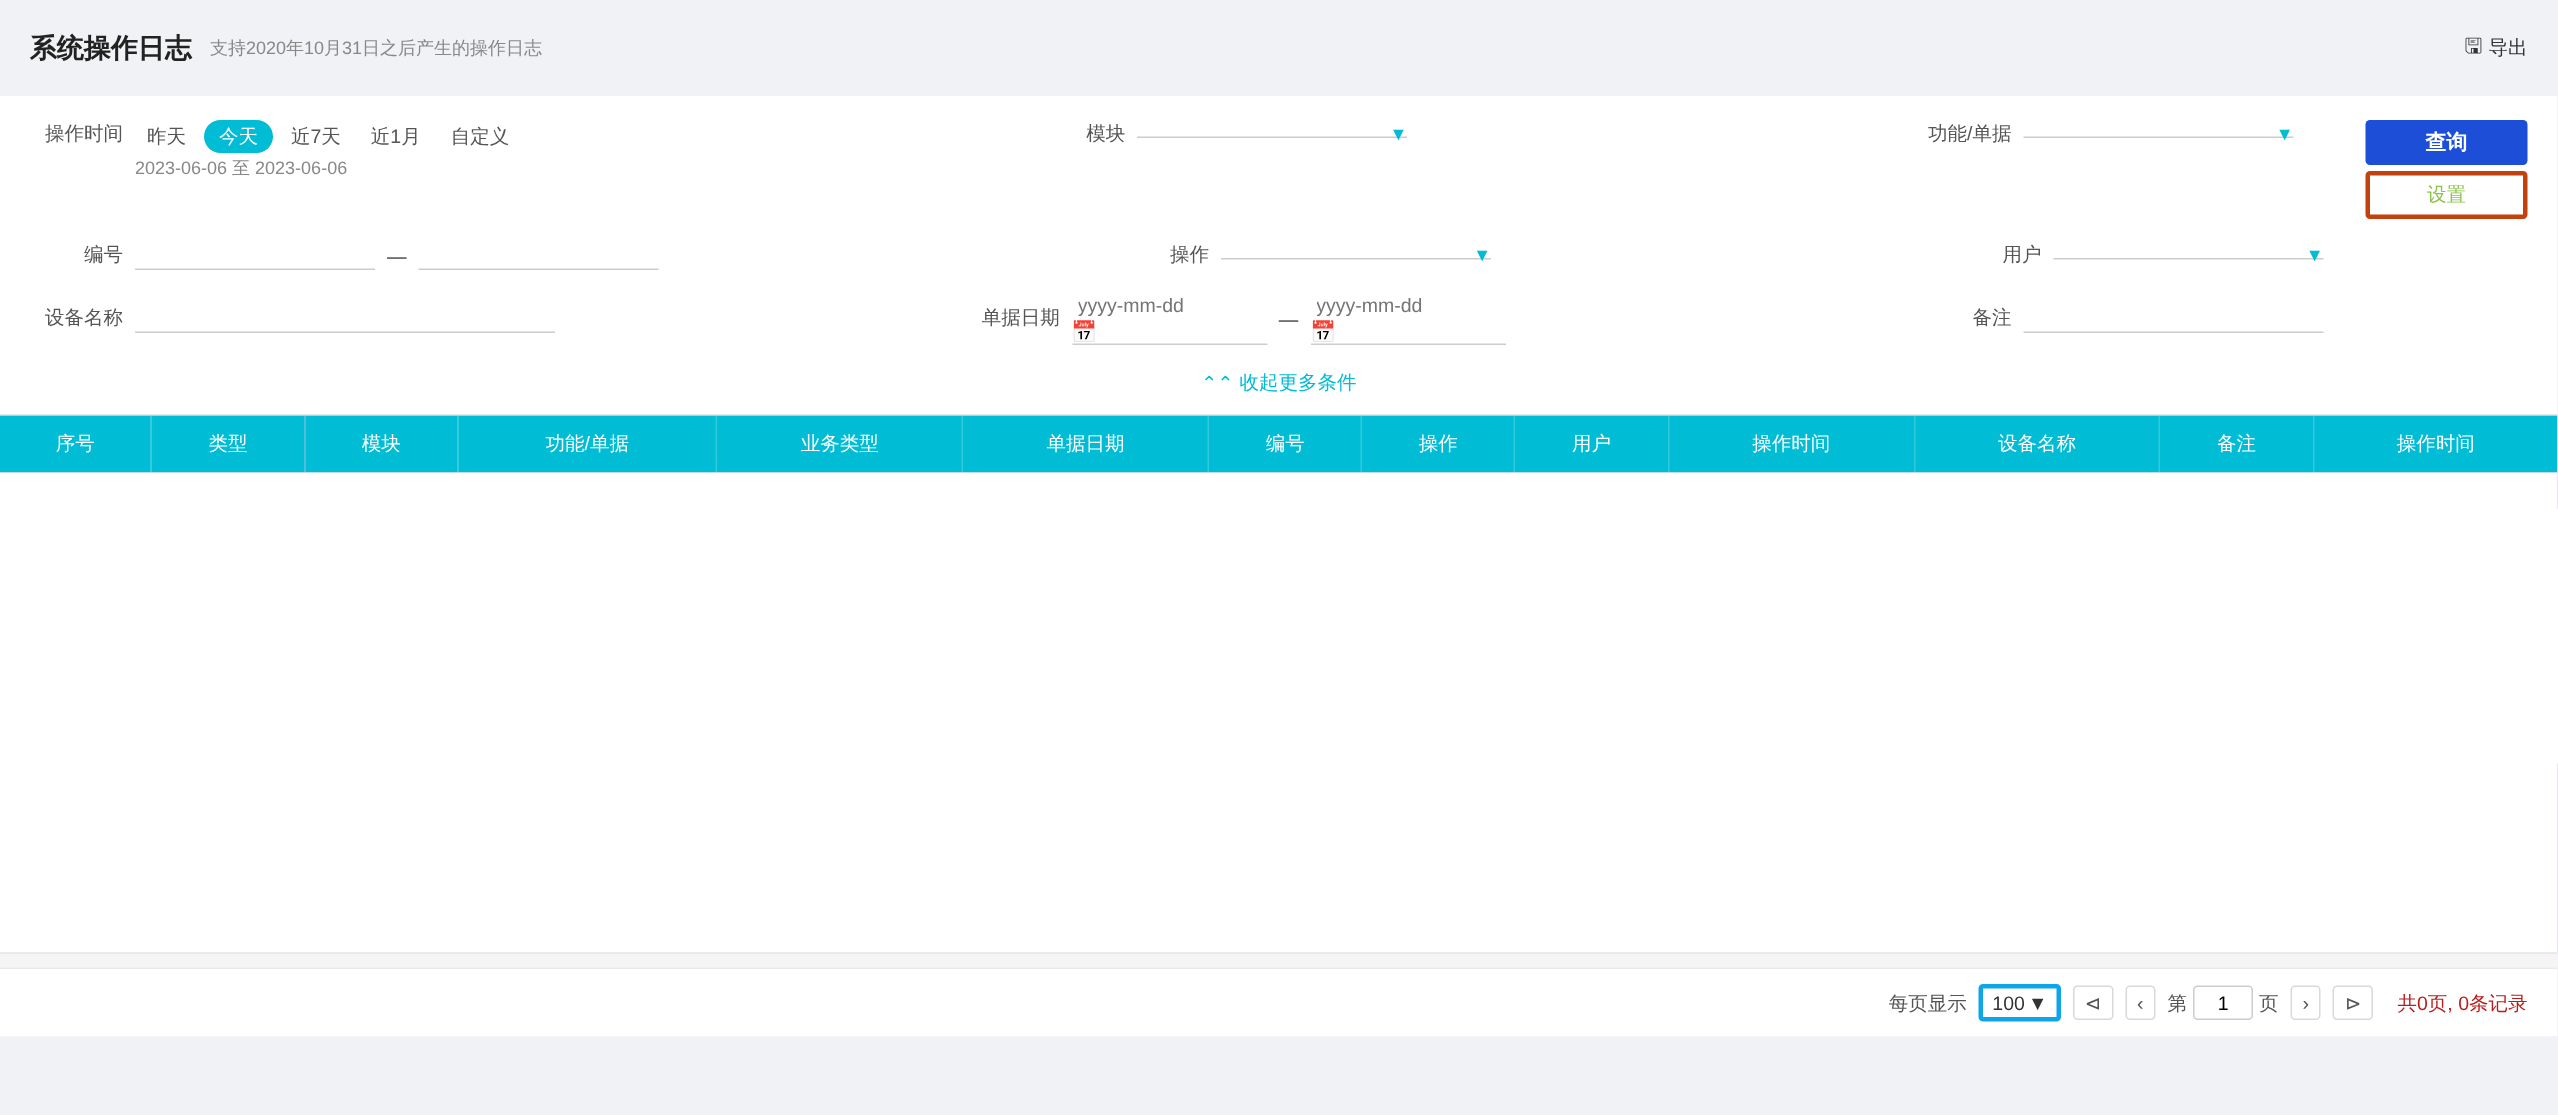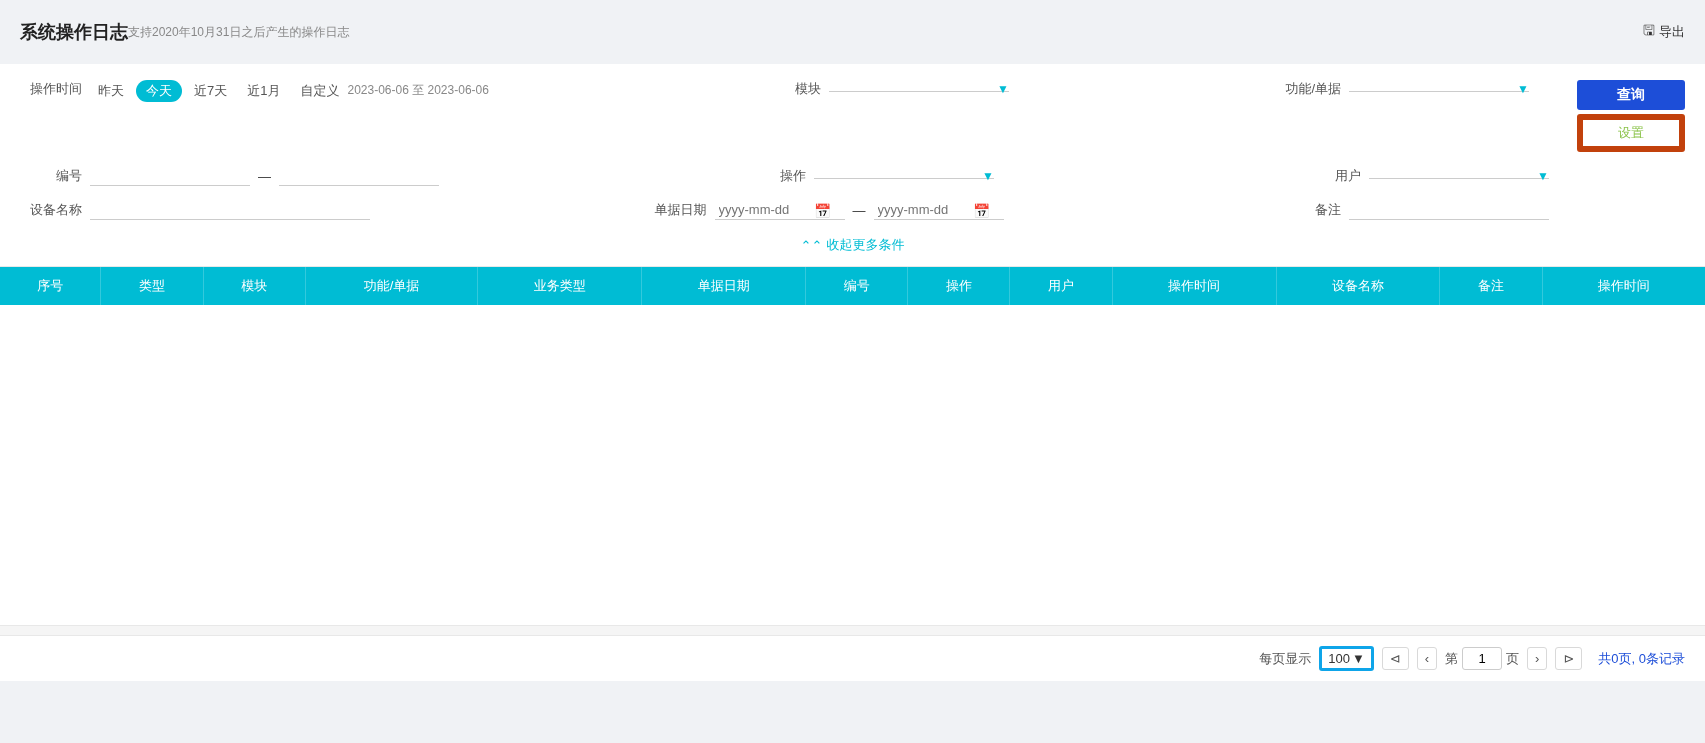--- a/index.html
+++ b/index.html
@@ -7,40 +7,40 @@
 
     .page-header {
       display: flex; align-items: center; justify-content: space-between;
       padding: 20px 20px;
       background: #f0f2f5;
     }
     .page-title {
       font-size: 18px; font-weight: bold; color: #222;
     }
     .page-subtitle {
-      font-size: 12px; color: #888; 
+      font-size: 12px; color: #888; margin-left: 12px;
     }
     .export-btn {
       display: flex; align-items: center; gap: 4px;
       background: none; border: none; cursor: pointer;
       font-size: 13px; color: #333;
     }
     .export-icon { font-size: 14px; }
 
     .filter-area {
       background: #fff;
       padding: 16px 20px 10px;
       border-bottom: 1px solid #e8e8e8;
     }
     .filter-label {
       min-width: 70px; text-align: right; padding-right: 8px; color: #555; font-size: 13px; white-space: nowrap;
     }
 
     
-    .time-filter-area { display: flex; }
+    .time-filter-area { display: flex; flex-direction: column; }
     .time-buttons { display: flex; align-items: center; gap: 4px; }
     .time-btn {
       padding: 2px 8px; border-radius: 3px; border: none; cursor: pointer;
       font-size: 13px; background: none; color: #555;
     }
     .time-btn.active {
       background: #00bcd4; color: #fff; border-radius: 12px; padding: 2px 10px;
     }
     .time-range-text { font-size: 12px; color: #888; margin-top: 2px; }
 
@@ -54,22 +54,23 @@
 
     
     .text-input {
       border: none; border-bottom: 1px solid #ccc; outline: none;
       font-size: 13px; padding: 2px 4px; min-width: 160px; background: transparent;
     }
     .dash-sep { margin: 0 8px; color: #333; }
 
     
     .date-input-wrapper {
-      display: flex; align-items: flex-end; border-bottom: 1px solid #ccc; min-width: 130px;
+      display: flex; align-items: flex-start; border-bottom: 1px solid #ccc; min-width: 130px;
       padding-right: 4px;
+      flex-direction: column;
     }
     .date-input {
       border: none; outline: none; font-size: 13px; padding: 2px 4px; background: transparent;
       width: 100px; color: #999;
     }
     .cal-icon { color: #00bcd4; font-size: 14px; cursor: pointer; }
 
     
     .collapse-row {
       display: flex; justify-content: center; align-items: center;
@@ -82,21 +83,21 @@
 
     
     .action-btns {
       display: flex; flex-direction: column; gap: 4px;
     }
     .btn-query {
       background: #1d4ed8; color: #fff; border: none; border-radius: 3px;
       padding: 6px 40px; cursor: pointer; font-size: 14px; font-weight: bold;
     }
     .btn-settings {
-      background: #fff; color: #8bc34a; border: 6px solid #c2410c; border-radius: 3px;
+      background: #fff; color: #8bc34a; border: 3px solid #c2410c; border-radius: 3px;
       padding: 4px 22px; cursor: pointer; font-size: 13px;
     }
 
     
     .table-wrapper {
       background: #f0abfc;
       overflow-x: auto;
     }
     table {
       width: 100%; border-collapse: collapse; min-width: 1400px;
@@ -137,21 +138,21 @@
       background: none; border: 1px solid #d9d9d9; border-radius: 3px;
       padding: 3px 7px; cursor: pointer; font-size: 13px; color: #555;
     }
     .page-nav-btn:disabled { color: #ccc; cursor: not-allowed; }
     .page-input-wrapper { display: flex; align-items: center; gap: 4px; }
     .page-label { color: #555; font-size: 13px; }
     .page-input {
       border: 1px solid #ccc; border-radius: 3px; width: 40px;
       text-align: center; padding: 3px 4px; font-size: 13px;
     }
-    .page-total { color: #1d4ed8; font-size: 13px; margin-left: 8px; }
+    .page-total { color: #b91c1c; font-size: 13px; margin-left: 8px; }
   </style>
 </head>
 <body>
 
 <div class="page-header">
   <div style="display:flex;align-items:center;">
     <span class="page-title">系统操作日志</span>
     <span class="page-subtitle">支持2020年10月31日之后产生的操作日志</span>
   </div>
   <button class="export-btn">

